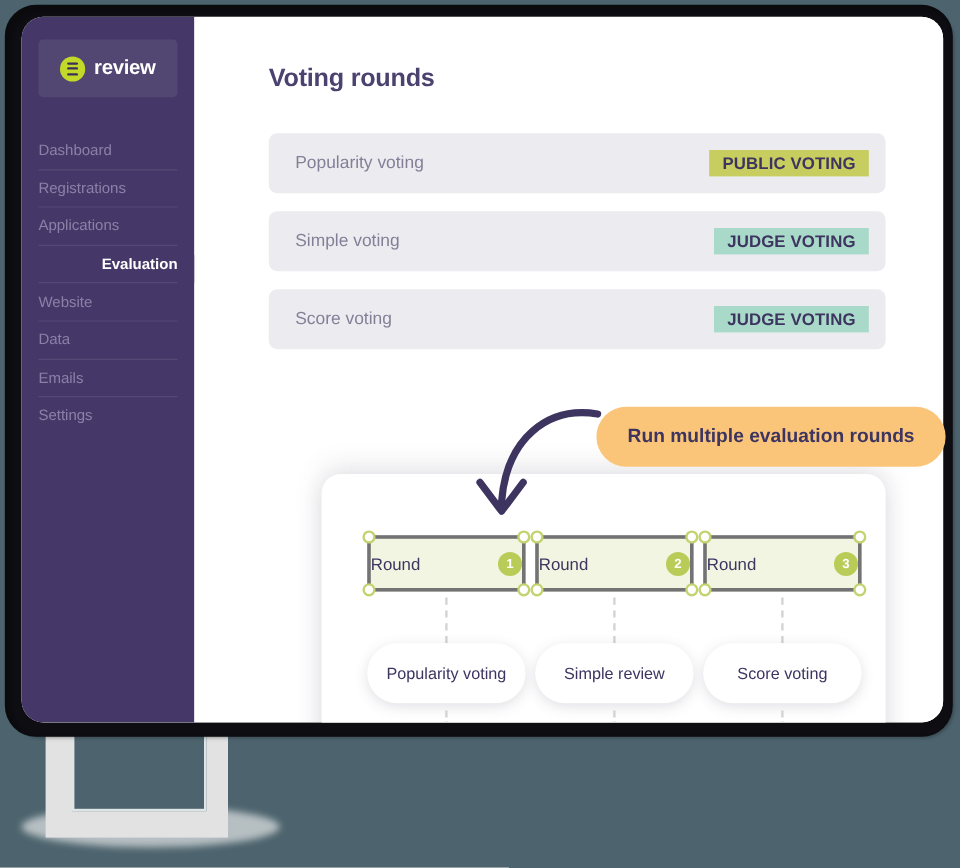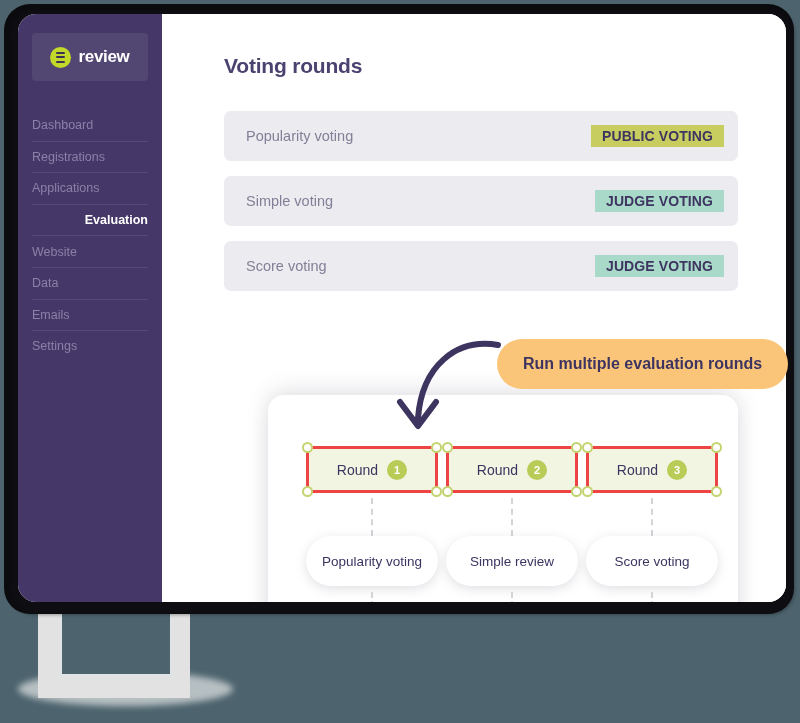--- a/index.html
+++ b/index.html
@@ -109,22 +109,22 @@
   .panel{
     position:absolute;left:106px;top:381px;width:470px;height:307px;
     background:#fff;border-radius:16px;
     box-shadow:0 -6px 22px rgba(90,90,110,.14), 0 6px 18px rgba(90,90,110,.10);
   }
   .col{position:absolute;top:0;width:132px;}
   .col.c1{left:38px;} .col.c2{left:178px;} .col.c3{left:318px;}
 
   .round-box{
     position:relative;top:51px;height:47px;
-    background:#f2f5e2;border:3px solid #ef4444;box-sizing:border-box;
-    display:flex;align-items:center;justify-content:center;gap:9px;
+    background:#f2f5e2;border:3px solid #737373;box-sizing:border-box;
+    display:flex;align-items:center;justify-content:space-between;gap:9px;
   }
   .round-box .rb-label{font-size:14px;color:#3d3460;}
   .round-badge{
     width:20px;height:20px;border-radius:50%;background:#b9cc58;
     color:#fff;font-size:11px;font-weight:bold;
     display:flex;align-items:center;justify-content:center;
   }
   .handle{
     position:absolute;width:11px;height:11px;border-radius:50%;
     background:#fff;border:2px solid #c3d370;box-sizing:border-box;

